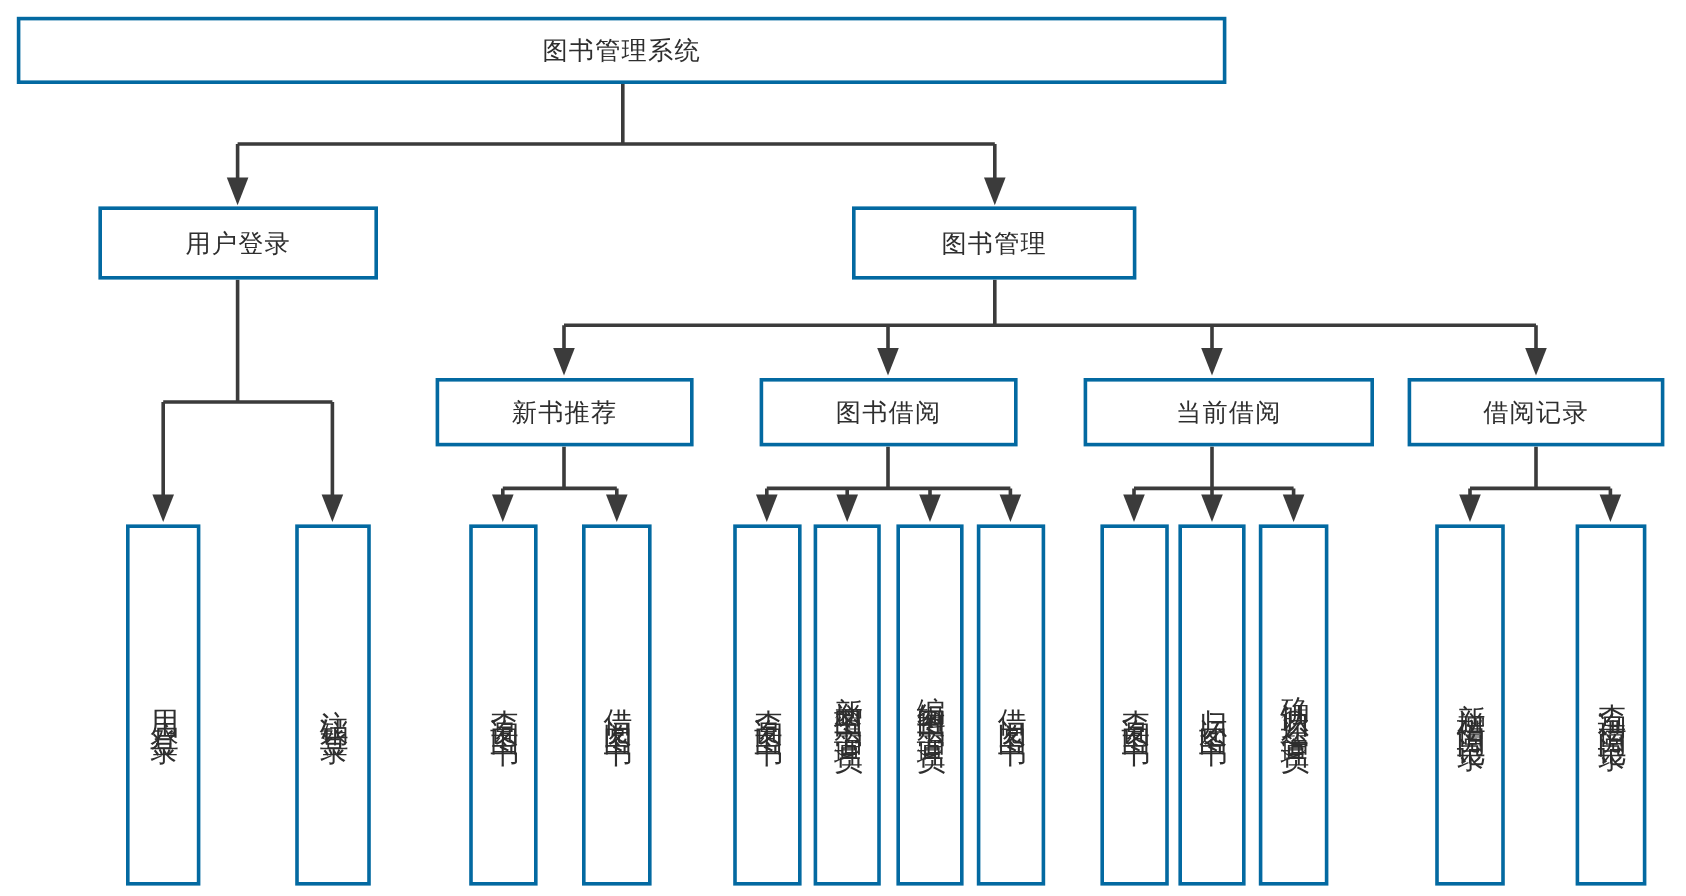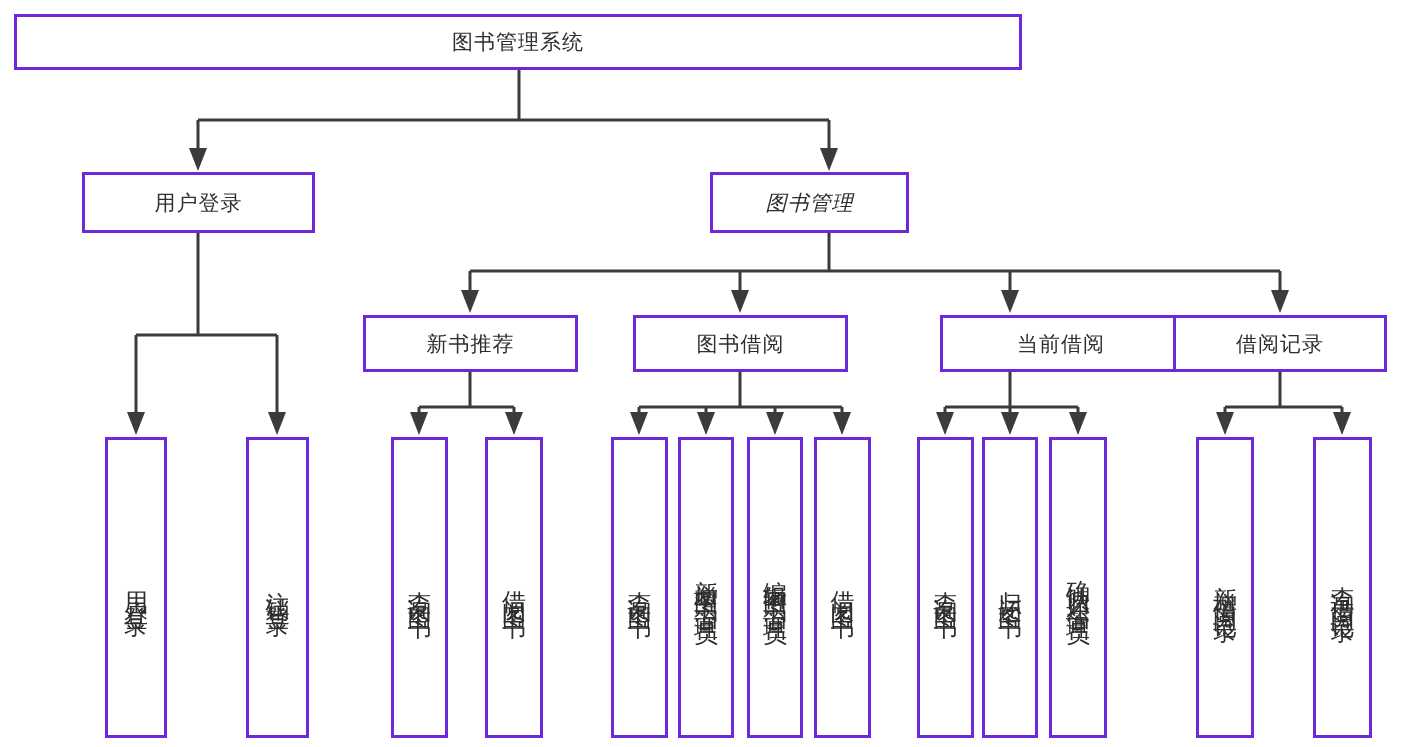--- a/index.html
+++ b/index.html
@@ -5,21 +5,21 @@
   html,body{margin:0;padding:0;background:#ffffff;}
   .stage{
     position:relative;width:1405px;height:747px;background:#ffffff;overflow:hidden;
     font-family:"Liberation Sans","DejaVu Sans",sans-serif;color:#2e2e2e;
   }
   .connectors{position:absolute;left:0;top:0;z-index:1;}
   .connectors path{stroke:#3b3b3b;stroke-width:3;fill:none;}
   .connectors polygon{fill:#3b3b3b;stroke:none;}
   .box{
     position:absolute;box-sizing:border-box;background:#ffffff;
-    border:3px solid #6d28d9;display:flex;align-items:center;justify-content:center;
+    border:3px solid #0369a1;display:flex;align-items:center;justify-content:center;
     z-index:2;
   }
   .hlabel{font-size:21px;font-weight:500;letter-spacing:1px;white-space:nowrap;}
   .vlabel{
     writing-mode:vertical-rl;text-orientation:mixed;
     font-size:24px;font-weight:500;line-height:1;letter-spacing:8px;white-space:nowrap;
   }
   .watermark{
     position:absolute;z-index:3;top:719px;right:6px;
     font-size:19px;letter-spacing:0.5px;color:#a3a3a3;white-space:nowrap;
@@ -73,31 +73,31 @@
     </g>
   </svg>
 
   <div class="box" style="left:14px;top:14px;width:1008px;height:56px;">
     <span class="hlabel">图书管理系统</span>
   </div>
 
   <div class="box" style="left:82px;top:172px;width:233px;height:61px;">
     <span class="hlabel">用户登录</span>
   </div>
-  <div class="box" style="left:710px;top:172px;width:199px;height:61px;font-style:italic;">
+  <div class="box" style="left:710px;top:172px;width:237px;height:61px;">
     <span class="hlabel">图书管理</span>
   </div>
 
   <div class="box" style="left:363px;top:315px;width:215px;height:57px;text-align:center;">
     <span class="hlabel">新书推荐</span>
   </div>
   <div class="box" style="left:633px;top:315px;width:215px;height:57px;">
     <span class="hlabel">图书借阅</span>
   </div>
-  <div class="box" style="left:903px;top:315px;width:242px;height:57px;margin-left:37px;">
+  <div class="box" style="left:903px;top:315px;width:242px;height:57px;">
     <span class="hlabel">当前借阅</span>
   </div>
   <div class="box" style="left:1173px;top:315px;width:214px;height:57px;text-align:center;">
     <span class="hlabel">借阅记录</span>
   </div>
 
   <div class="box" style="left:105px;top:437px;width:62px;height:301px;">
     <span class="vlabel">用户登录</span>
   </div>
   <div class="box" style="left:246px;top:437px;width:63px;height:301px;">

